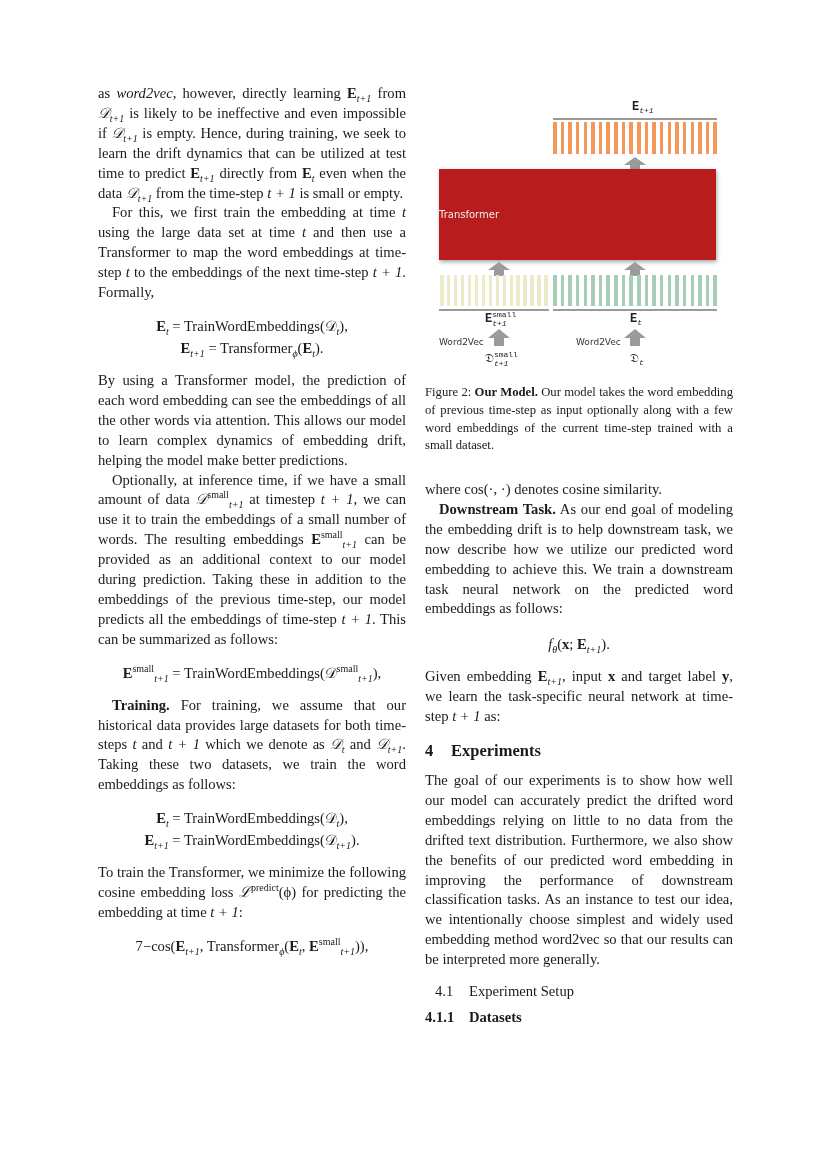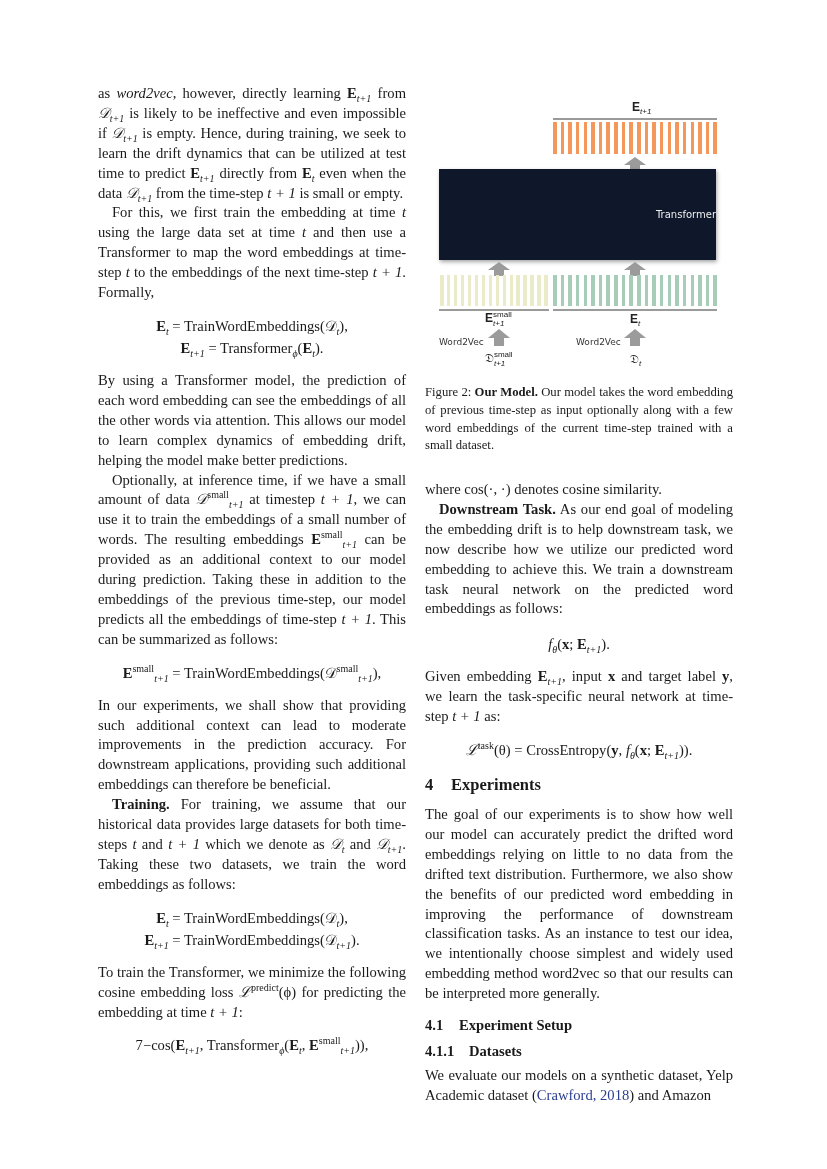--- a/index.html
+++ b/index.html
@@ -13,37 +13,37 @@
   .col.right { left: 425px; }
   p { margin: 0; text-align: justify; hyphens: manual; }
   p.indent { text-indent: 14px; }
   .eq { text-align: center; margin: 12px 0 12px 0; line-height: 22px; }
   .eq .ln { display: block; }
   .b { font-weight: bold; }
   .i { font-style: italic; }
   sub, sup { font-size: 10px; line-height: 0; }
   .cite { color: #2b3d8f; }
   h2 { font-size: 16.5px; margin: 14px 0 10px 0; font-weight: bold; }
-  h3 { font-size: 14.6px; margin: 12px 0 4px 0; font-weight: bold; }
+  h3 { font-size: 14.6px; margin: 12px 0 4px 10px; font-weight: normal; }
   h4 { font-size: 14.6px; margin: 6px 0 4px 0; font-weight: bold; }
   .secnum { display: inline-block; width: 26px; }
   .secnum3 { display: inline-block; width: 34px; }
   .secnum4 { display: inline-block; width: 44px; }
 
   
   .figure { position: absolute; left: 425px; top: 96px; width: 308px; height: 280px; }
   .fig-label { position: absolute; font-family: "DejaVu Sans", sans-serif; font-size: 9px; color: #333; }
-  .fig-math { position: absolute; font-family: Liberation Sans, sans-serif; font-size: 12px; color: #222; }
+  .fig-math { position: absolute; font-family: Liberation Mono, monospace; font-size: 12px; color: #222; }
   .fig-math b { font-weight: bold; }
   .fig-math sub, .fig-math sup { font-size: 8px; }
   .stripes { position: absolute; display: flex; justify-content: space-between; }
   .stripe { width: 3.5px; height: 100%; }
   .rule { position: absolute; height: 1.5px; background: #9a9a9a; }
-  .tbox { position: absolute; background: #0f172a; box-shadow: 1px 2px 4px rgba(0,0,0,0.35); color: #eeeeee;
-          display: flex; align-items: center; justify-content: flex-end; font-family: "DejaVu Sans", sans-serif; font-size: 10px; }
+  .tbox { position: absolute; background: #b91c1c; box-shadow: 1px 2px 4px rgba(0,0,0,0.35); color: #eeeeee;
+          display: flex; align-items: center; justify-content: flex-start; font-family: "DejaVu Sans", sans-serif; font-size: 10px; }
   .arrow-up { position: absolute; }
   .arrow-up .head { width: 0; height: 0; border-left: 11px solid transparent; border-right: 11px solid transparent; border-bottom: 8px solid #9b9b9b; }
   .arrow-up .shaft { width: 10px; height: 6px; background: #9b9b9b; margin: 0 auto; }
   .caption { position: absolute; left: 425px; top: 384px; width: 308px; font-size: 12.7px; line-height: 17.8px; text-align: justify; }
 </style>
 </head>
 <body>
 
 <div class="col left">
 
@@ -57,21 +57,20 @@
   </div>
 
   <p>By using a Transformer model, the prediction of each word embedding can see the embeddings of all the other words via attention. This allows our model to learn complex dynamics of embedding drift, helping the model make better predictions.</p>
 
   <p class="indent"><span>Optionally, at inference time, if we have a small amount of data </span><span class="i">𝒟</span><sup>small</sup><sub class="i">t+1</sub><span> at timestep </span><span class="i">t + 1</span><span>, we can use it to train the embeddings of a small number of words. The resulting embeddings </span><span class="b">E</span><sup>small</sup><sub class="i">t+1</sub><span> can be provided as an additional context to our model during prediction. Taking these in addition to the embeddings of the previous time-step, our model predicts all the embeddings of time-step </span><span class="i">t + 1</span><span>. This can be summarized as follows:</span></p>
 
   <div class="eq">
     <span class="ln"><span class="b">E</span><sup>small</sup><sub class="i">t+1</sub><span> = TrainWordEmbeddings(𝒟</span><sup>small</sup><sub class="i">t+1</sub>),</span>
   </div>
 
-  <p>In our experiments, we shall show that providing such additional context can lead to moderate improvements in the prediction accuracy. For downstream applications, providing such additional embeddings can therefore be beneficial.</p>
 
   <p class="indent"><span class="b">Training.</span><span> For training, we assume that our historical data provides large datasets for both time-steps </span><span class="i">t</span><span> and </span><span class="i">t + 1</span><span> which we denote as </span><span class="i">𝒟</span><sub class="i">t</sub><span> and </span><span class="i">𝒟</span><sub class="i">t+1</sub><span>. Taking these two datasets, we train the word embeddings as follows:</span></p>
 
   <div class="eq">
     <span class="ln"><span class="b">E</span><sub class="i">t</sub><span> = TrainWordEmbeddings(𝒟</span><sub class="i">t</sub>),</span>
     <span class="ln"><span class="b">E</span><sub class="i">t+1</sub><span> = TrainWordEmbeddings(𝒟</span><sub class="i">t+1</sub>).</span>
   </div>
 
   <p><span>To train the Transformer, we minimize the following cosine embedding loss </span><span class="i">ℒ</span><sup>predict</sup><span>(ϕ) for predicting the embedding at time </span><span class="i">t + 1</span><span>:</span></p>
 
@@ -196,25 +195,21 @@
   <p>where cos(·, ·) denotes cosine similarity.</p>
 
   <p class="indent"><span class="b">Downstream Task.</span><span> As our end goal of modeling the embedding drift is to help downstream task, we now describe how we utilize our predicted word embedding to achieve this. We train a downstream task neural network on the predicted word embeddings as follows:</span></p>
 
   <div class="eq" style="margin:14px 0 12px 0;">
     <span class="ln"><span class="i">f</span><sub class="i">θ</sub><span>(</span><span class="b">x</span><span>; </span><span class="b">E</span><sub class="i">t+1</sub><span>).</span></span>
   </div>
 
   <p><span>Given embedding </span><span class="b">E</span><sub class="i">t+1</sub><span>, input </span><span class="b">x</span><span> and target label </span><span class="b">y</span><span>, we learn the task-specific neural network at time-step </span><span class="i">t + 1</span><span> as:</span></p>
 
-  <div class="eq">
-    <span class="ln"><span class="i">ℒ</span><sup>task</sup><span>(θ) = CrossEntropy(</span><span class="b">y</span><span>, </span><span class="i">f</span><sub class="i">θ</sub><span>(</span><span class="b">x</span><span>; </span><span class="b">E</span><sub class="i">t+1</sub><span>)).</span></span>
-  </div>
 
   <h2><span class="secnum">4</span><span>Experiments</span></h2>
 
   <p>The goal of our experiments is to show how well our model can accurately predict the drifted word embeddings relying on little to no data from the drifted text distribution. Furthermore, we also show the benefits of our predicted word embedding in improving the performance of downstream classification tasks. As an instance to test our idea, we intentionally choose simplest and widely used embedding method word2vec so that our results can be interpreted more generally.</p>
 
   <h3><span class="secnum3">4.1</span><span>Experiment Setup</span></h3>
   <h4><span class="secnum4">4.1.1</span><span>Datasets</span></h4>
 
-  <p><span>We evaluate our models on a synthetic dataset, Yelp Academic dataset (</span><span class="cite">Crawford, 2018</span><span>) and Amazon</span></p>
 </div>
 
 </body></html>

